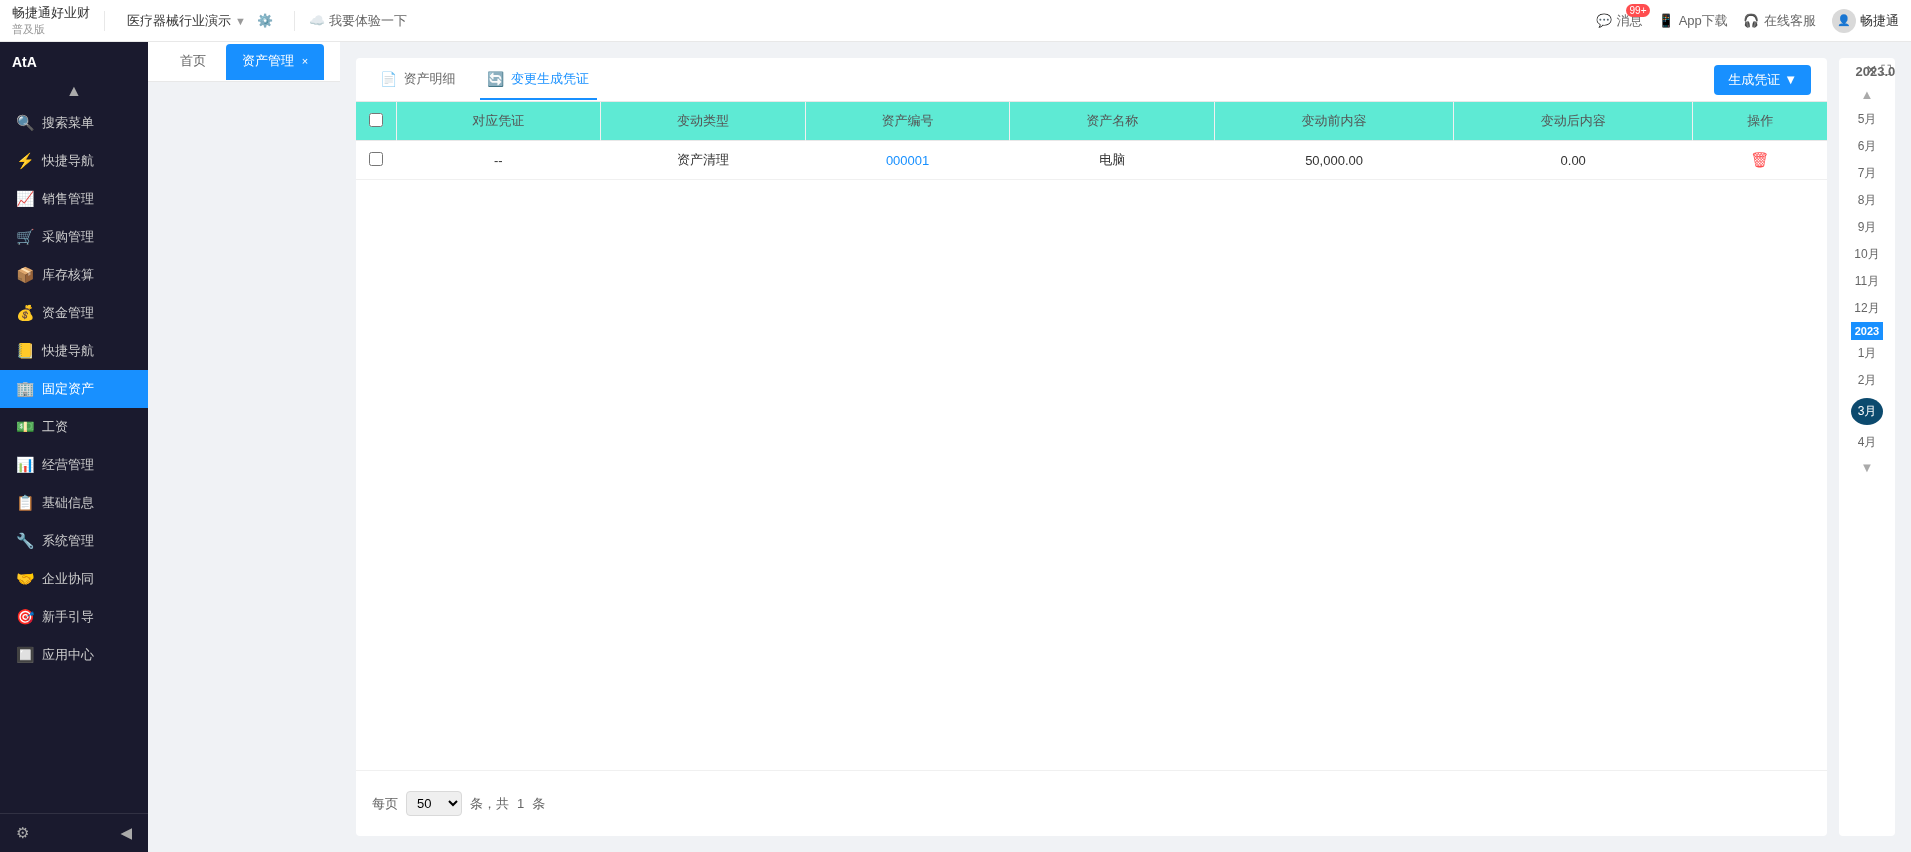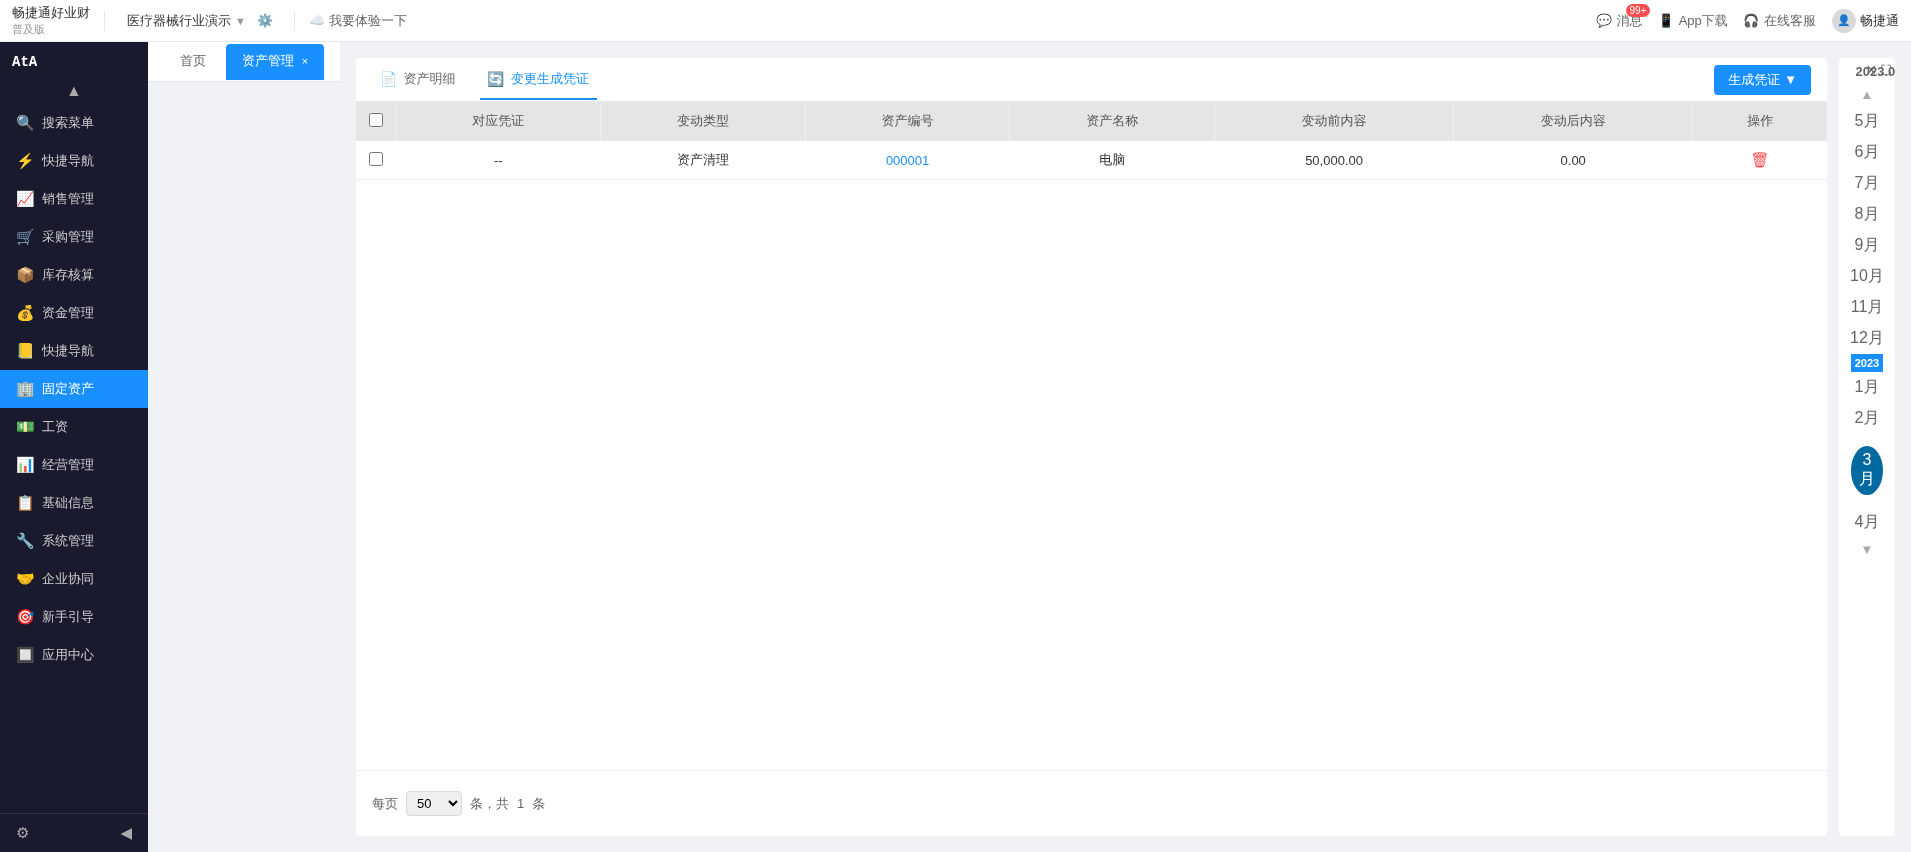--- a/index.html
+++ b/index.html
@@ -124,21 +124,20 @@
       overflow-y: auto;
     }
     .sidebar-logo {
       padding: 12px 12px 8px;
       color: #fff;
       font-size: 14px;
       font-weight: bold;
       display: flex;
       align-items: center;
       gap: 6px;
-      font-family: Liberation Mono, monospace;
     }
     .sidebar-scroll-btn {
       display: flex;
       justify-content: center;
       padding: 4px 0;
     }
     .sidebar-scroll-btn span {
       color: #aaa;
       font-size: 16px;
       cursor: pointer;
@@ -287,21 +286,21 @@
     .table-wrapper {
       flex: 1;
       overflow: auto;
     }
     table {
       width: 100%;
       border-collapse: collapse;
       font-size: 13px;
     }
     thead tr {
-      background: #e5e5e5;
+      background: #5eead4;
       border-bottom: 1px solid #e8e8e8;
     }
     thead th {
       padding: 10px 12px;
       font-weight: 500;
       color: #555;
       text-align: center;
       white-space: nowrap;
       border-right: 1px solid #f0f0f0;
     }
@@ -372,30 +371,30 @@
       display: flex;
       justify-content: center;
       padding: 4px 0;
       cursor: pointer;
       color: #aaa;
     }
     .calendar-month {
       width: 100%;
       text-align: center;
       padding: 5px 4px;
-      font-size: 16px;
+      font-size: 12px;
       color: #666;
       cursor: pointer;
     }
     .calendar-month.active-month {
-      background: #0369a1;
+      background: #0c4a6e;
       color: #fff;
       border-radius: 50%;
       width: 32px;
-      margin: 12px auto;
+      margin: 4px auto;
     }
     .calendar-month.year-label {
       background: #1890ff;
       color: #fff;
       font-size: 11px;
       font-weight: bold;
       padding: 3px 4px;
     }
   </style>
 </head>

